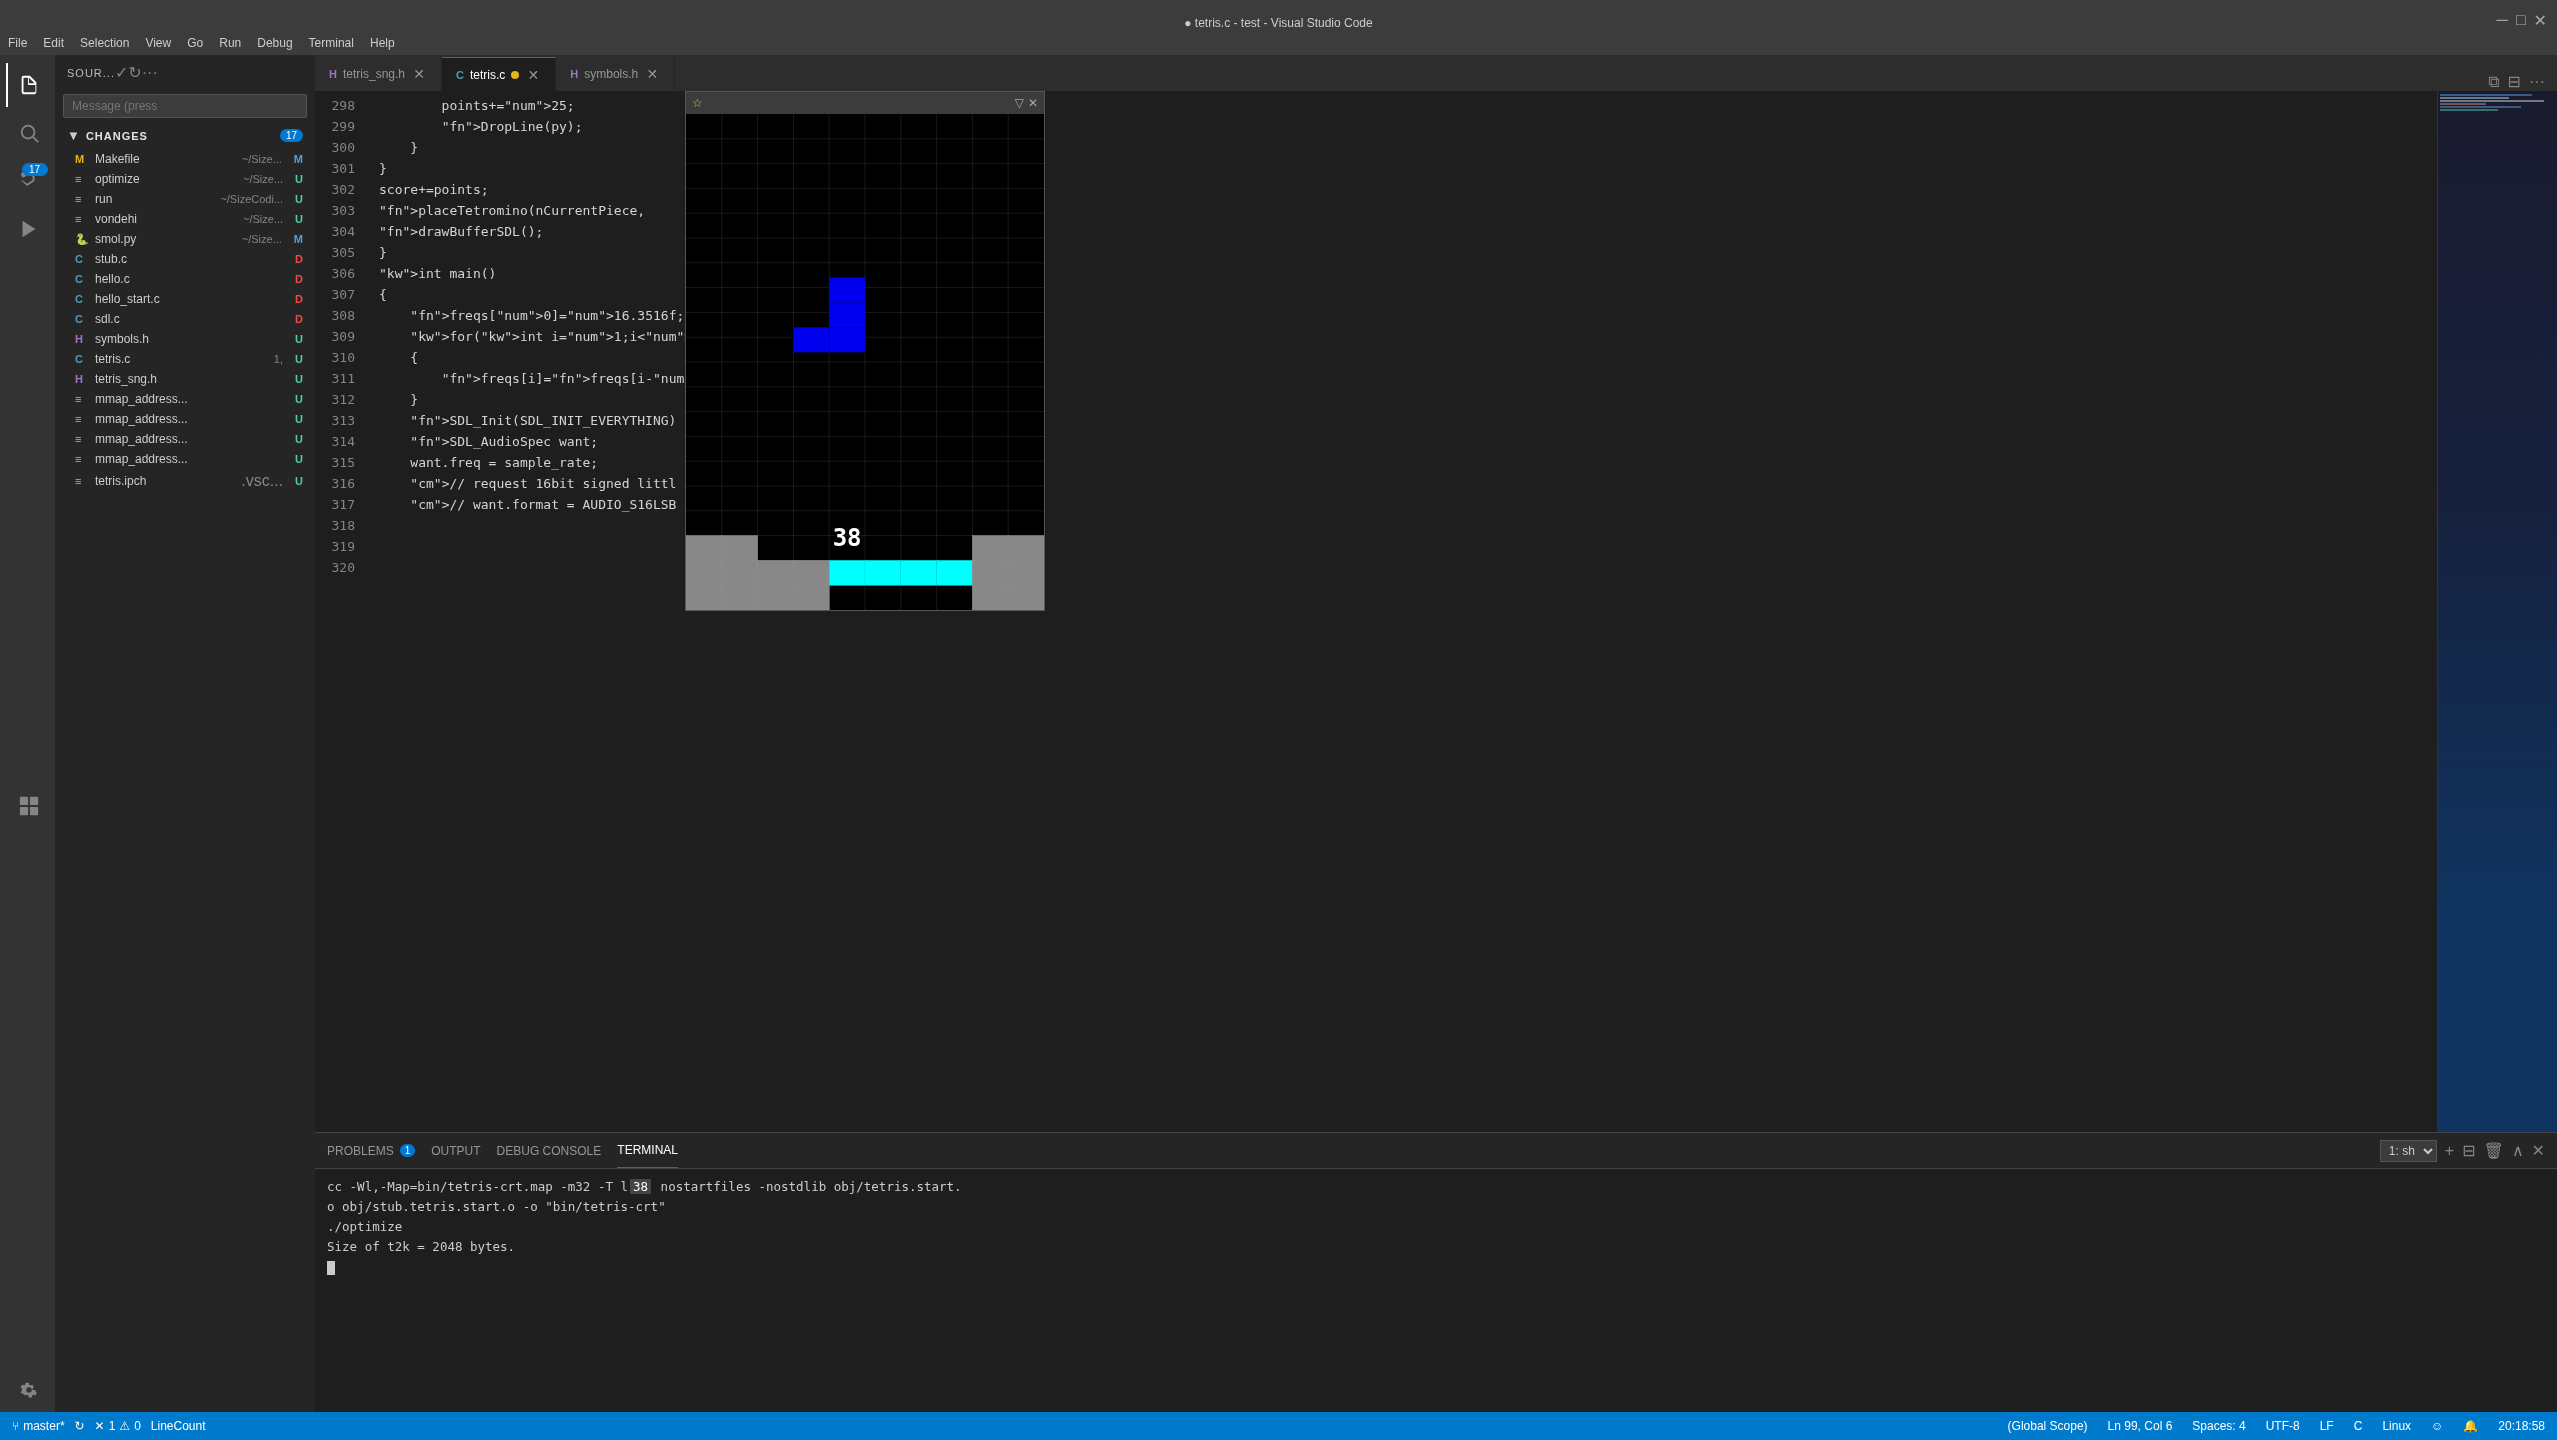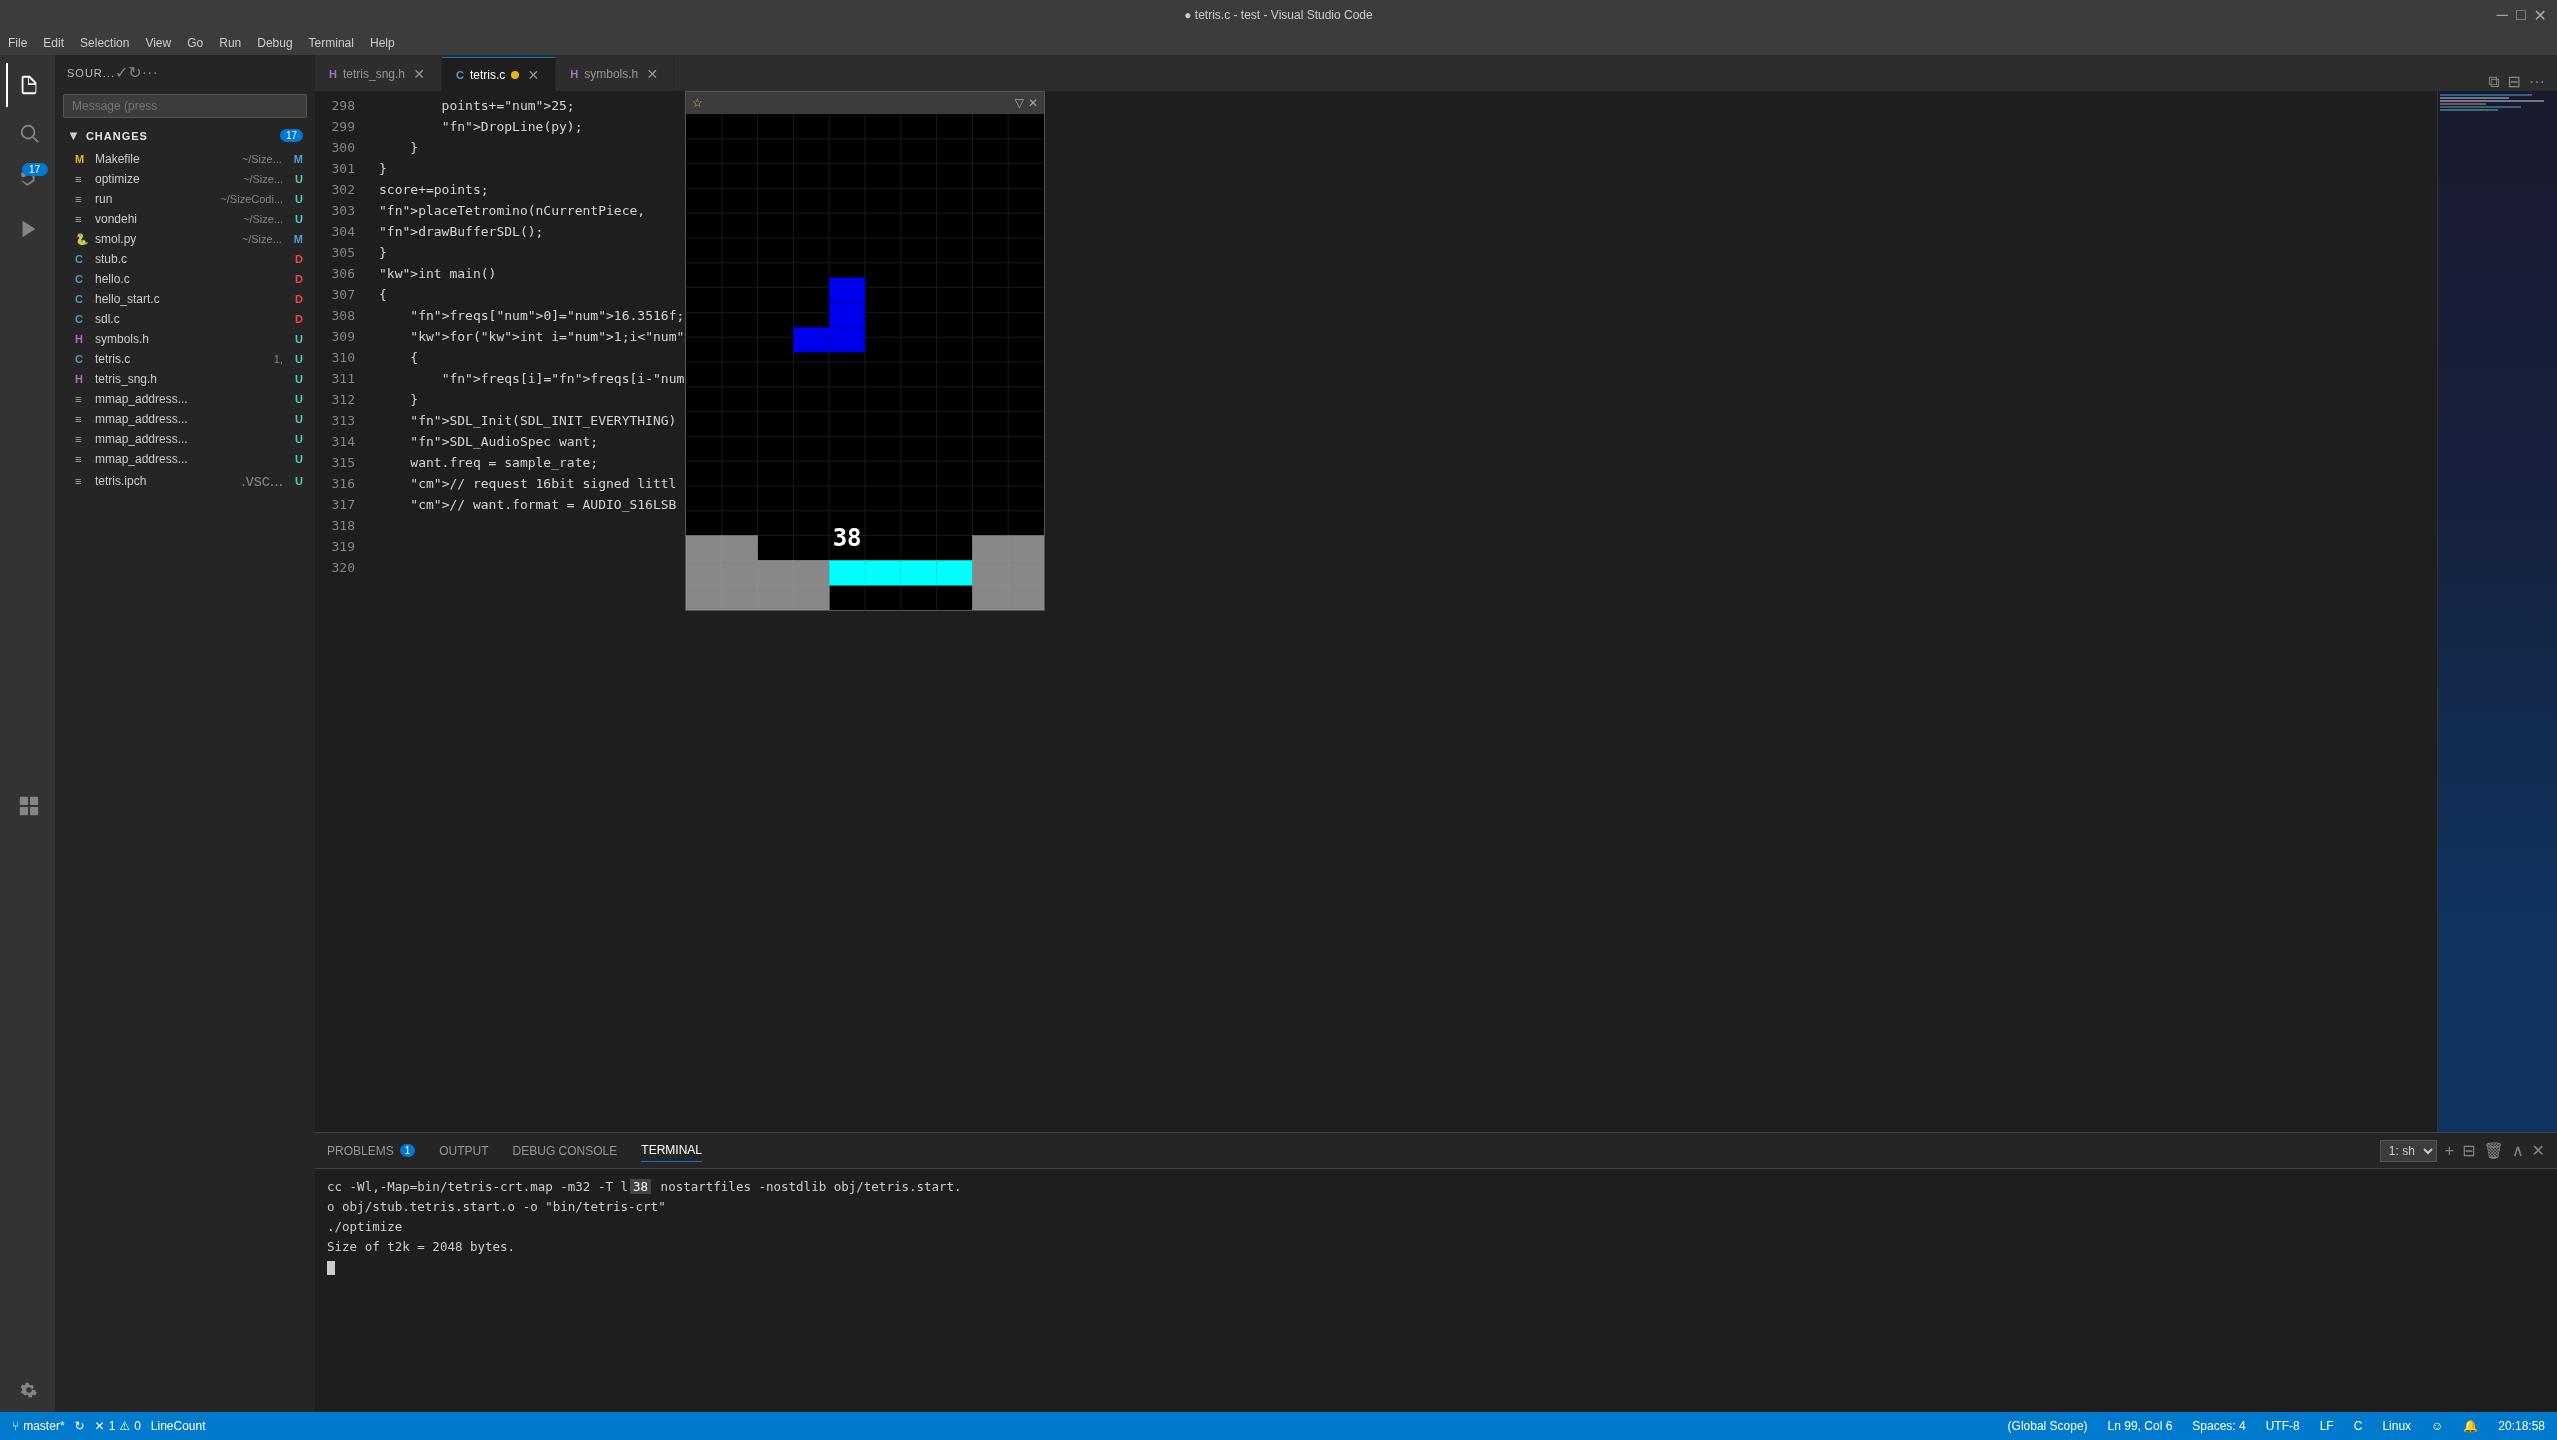--- a/index.html
+++ b/index.html
@@ -11,21 +11,21 @@
       height: 1440px;
       overflow: hidden;
       font-size: 13px;
     }
 
     
     .title-bar {
       height: 30px;
       background: #3c3c3c;
       display: flex;
-      align-items: center;
+      align-items: flex-end;
       justify-content: center;
       font-size: 12px;
       color: #cccccc;
       position: relative;
     }
     .title-bar-controls {
       position: absolute;
       right: 10px;
       display: flex;
       gap: 8px;
@@ -279,23 +279,22 @@
       background: #1e1e1e;
       border-top: 1px solid #444;
       display: flex;
       flex-direction: column;
       flex-shrink: 0;
     }
     .panel-tabs {
       height: 36px;
       background: #252526;
       display: flex;
-      align-items: center;
       padding: 0 12px;
-      gap: 24px;
+      gap: 16px;
       border-bottom: 1px solid #444;
     }
     .panel-tab {
       font-size: 12px;
       color: #969696;
       cursor: pointer;
       padding: 4px 0;
       display: flex;
       align-items: center;
       gap: 6px;

